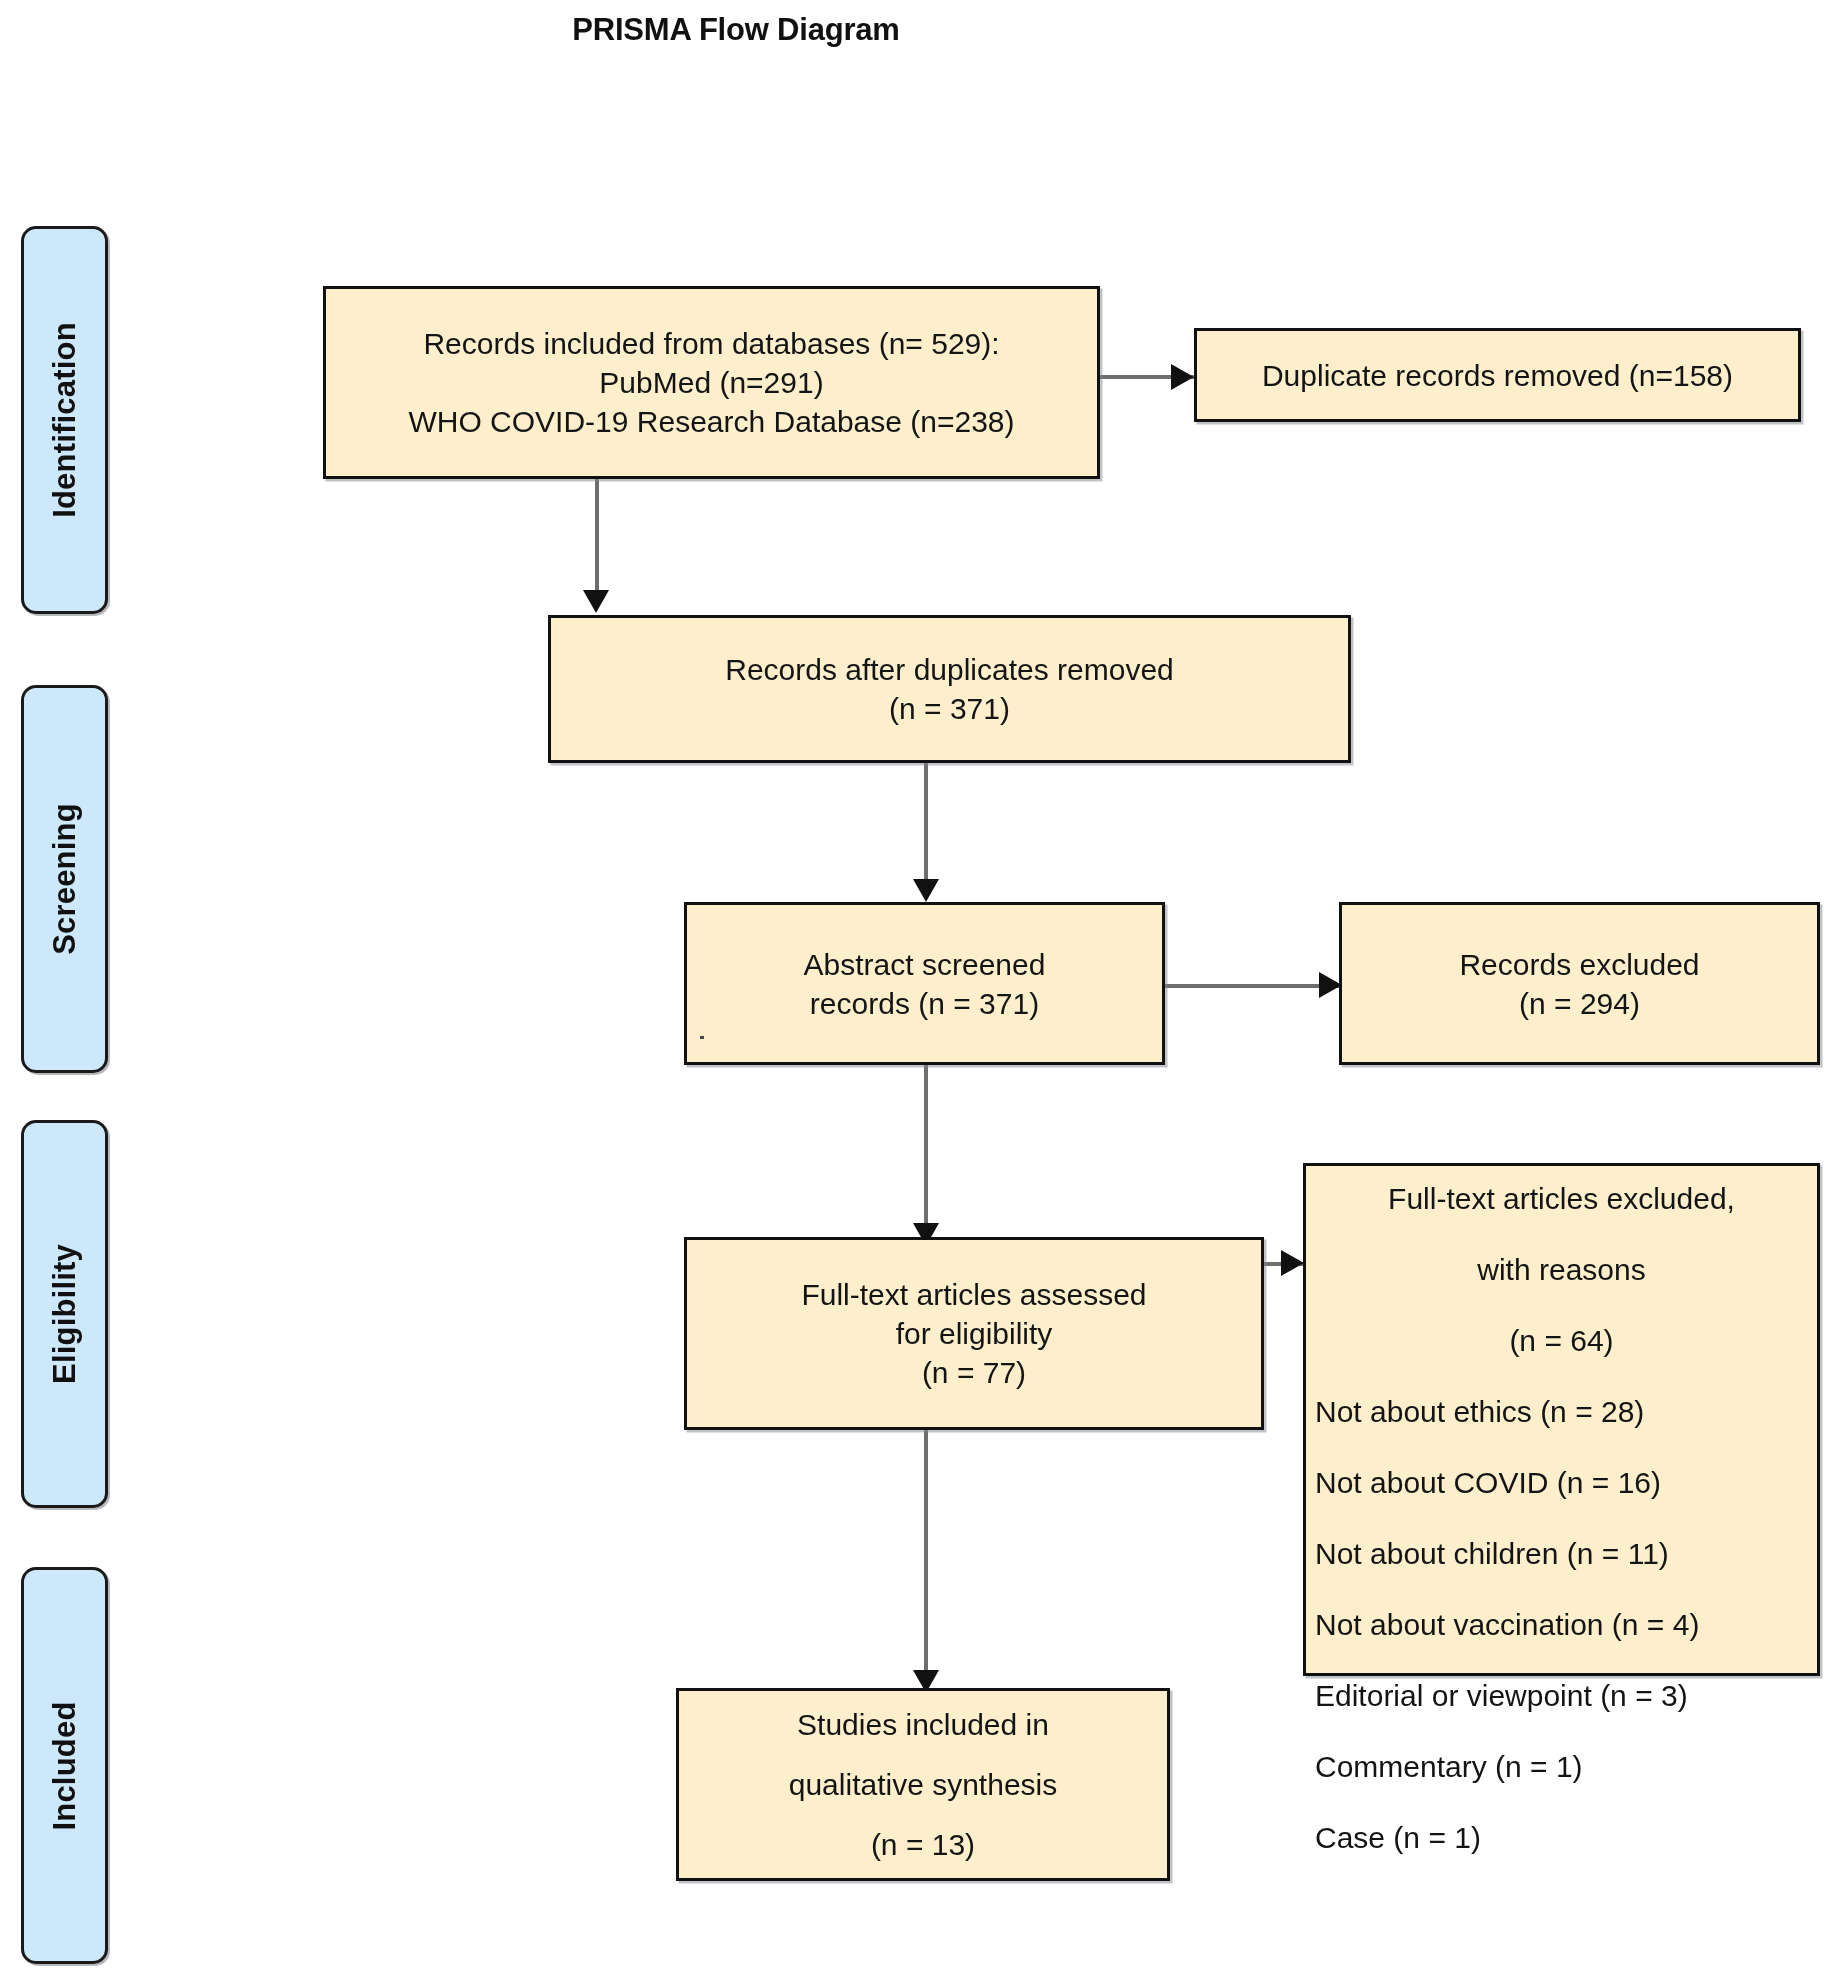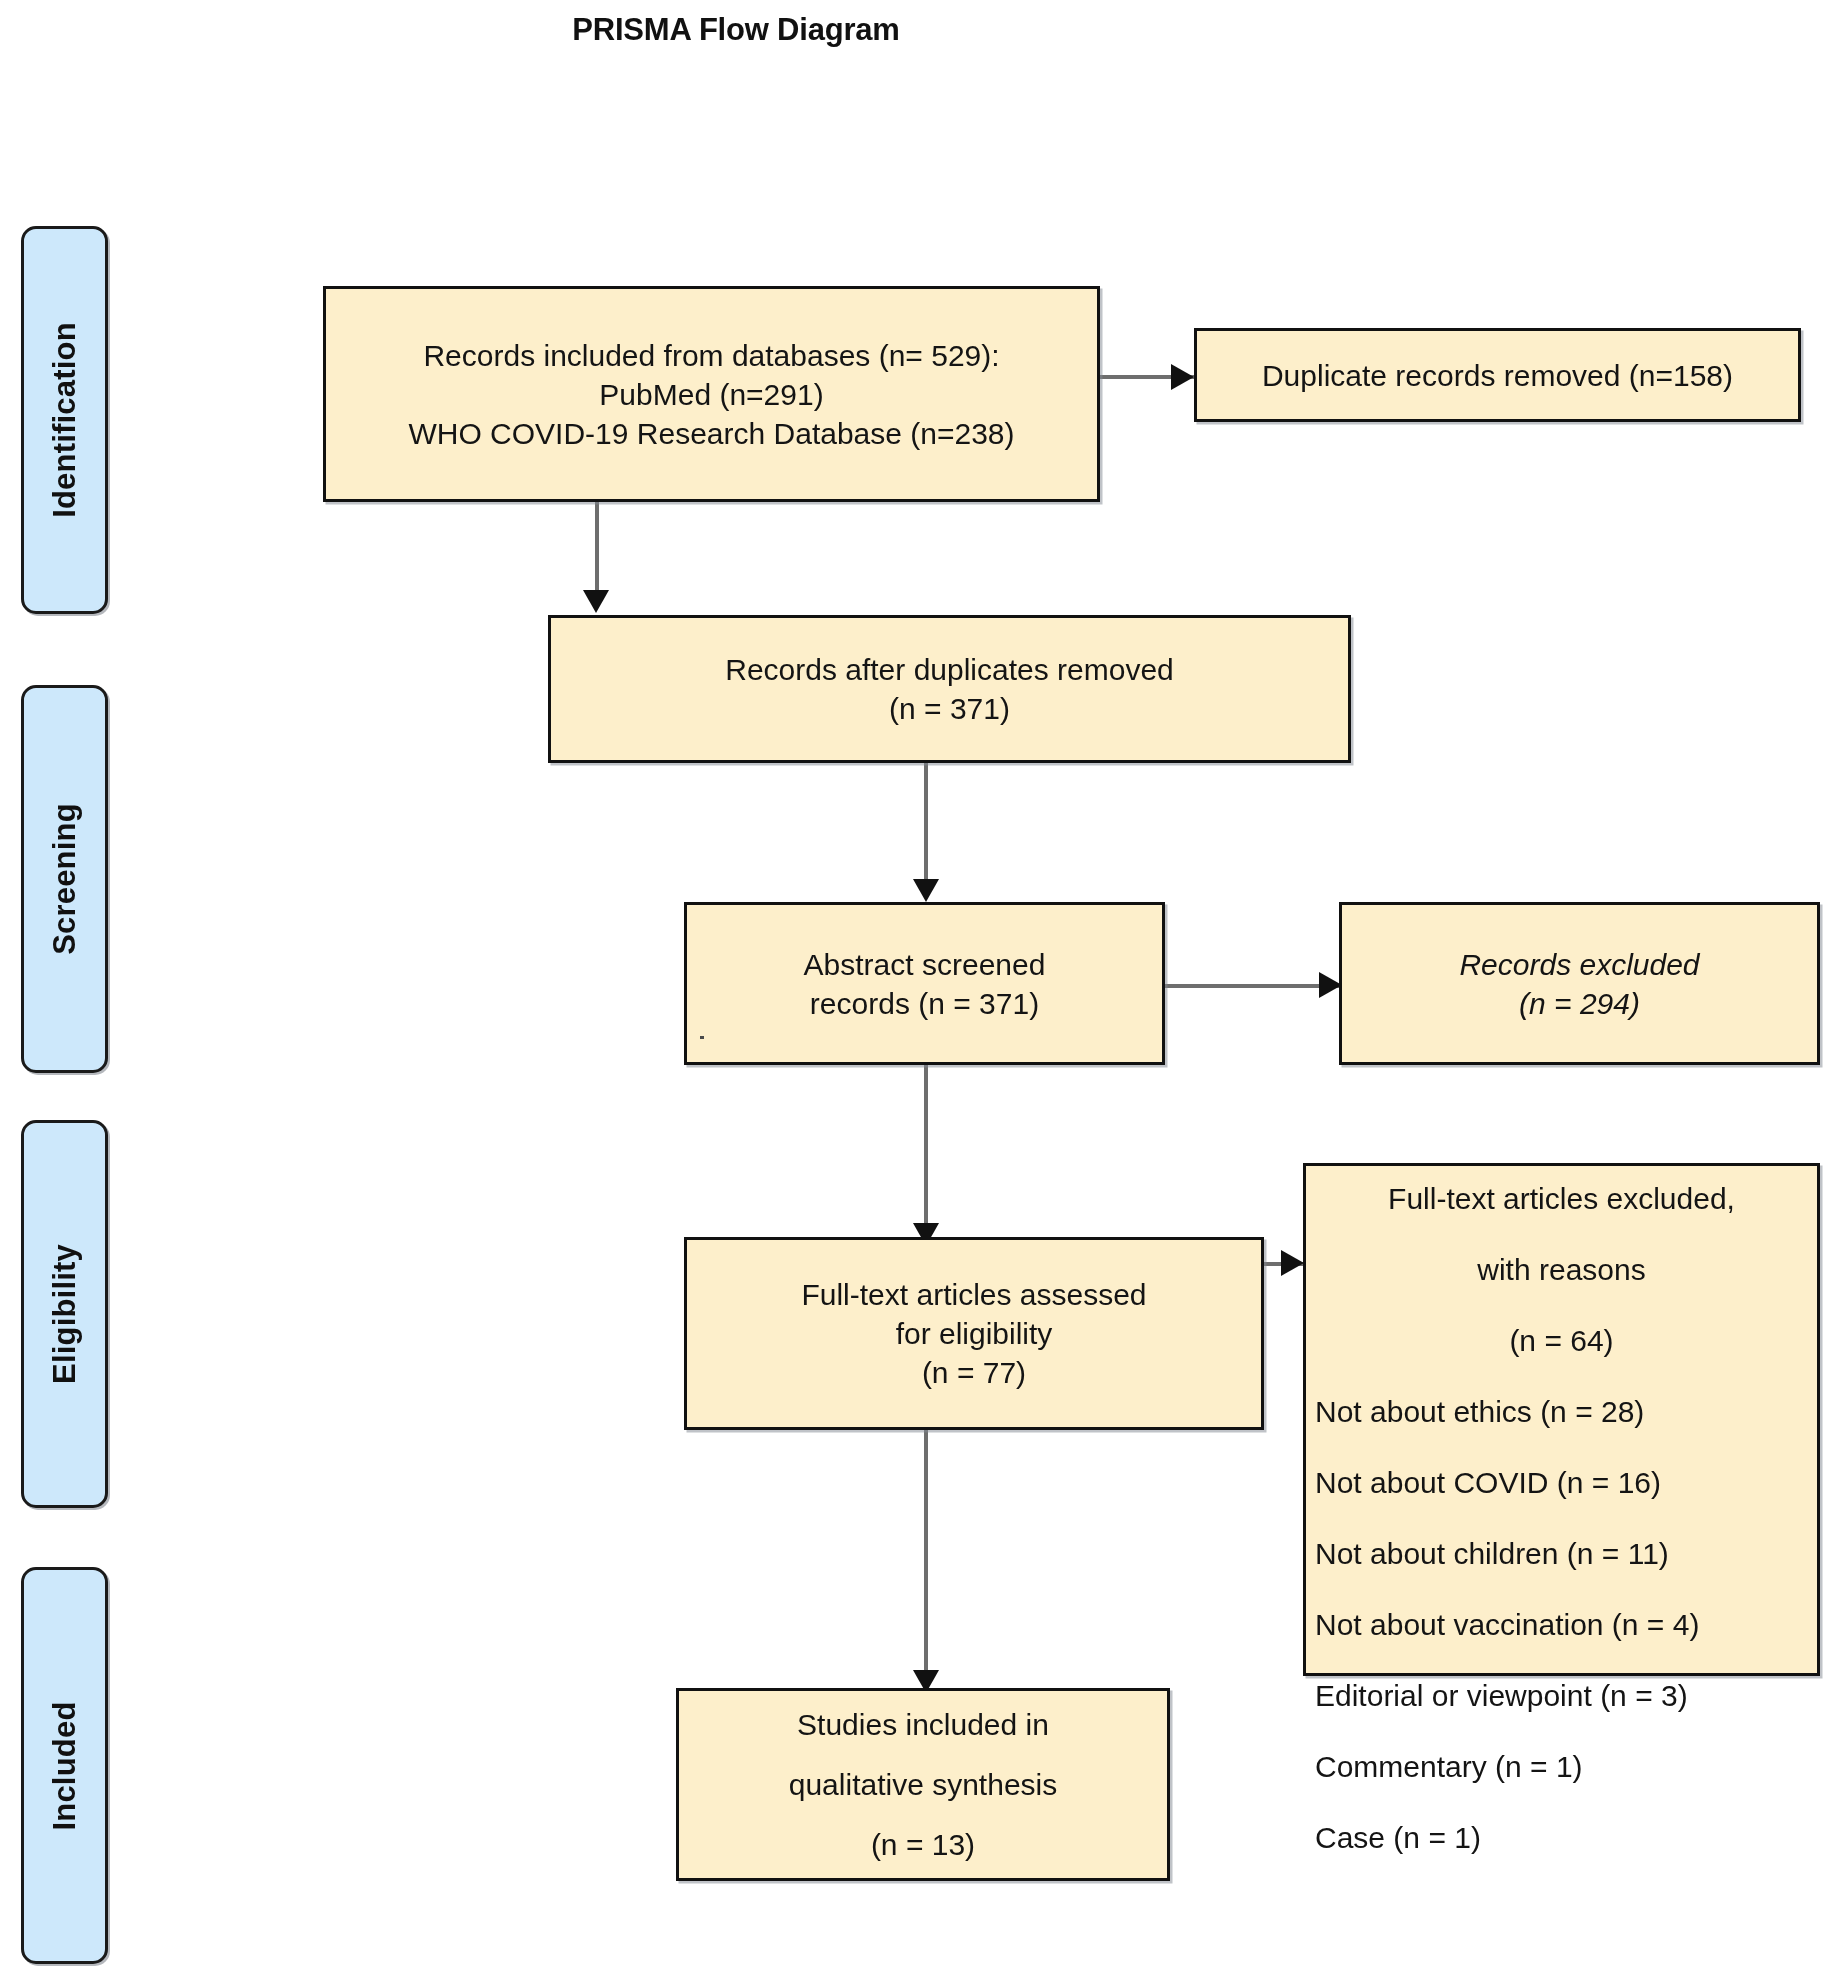--- a/index.html
+++ b/index.html
@@ -156,42 +156,42 @@
 
   <div class="vline" style="left:924px; top:1064px; width:3.5px; height:168px;"></div>
   <div class="arrow-down" style="left:913px; top:1223px;"></div>
 
   <div class="hline" style="left:1164px; top:1262px; width:143px;"></div>
   <div class="arrow-right" style="left:1281px; top:1250px;"></div>
 
   <div class="vline" style="left:924px; top:1427px; width:3.5px; height:262px;"></div>
   <div class="arrow-down" style="left:913px; top:1670px;"></div>
 
-  <div class="box" style="left:323px; top:286px; width:777px; height:216px;">
+  <div class="box" style="left:323px; top:286px; width:777px; height:193px;">
     <div class="ln">Records included from databases (n= 529):</div>
     <div class="ln">PubMed (n=291)</div>
     <div class="ln">WHO COVID-19 Research Database (n=238)</div>
   </div>
 
   <div class="box" style="left:1194px; top:328px; width:607px; height:94px;">
     <div class="ln">Duplicate records removed (n=158)</div>
   </div>
 
   <div class="box" style="left:548px; top:615px; width:803px; height:148px;">
     <div class="ln">Records after duplicates removed</div>
     <div class="ln">(n = 371)</div>
   </div>
 
   <div class="box" style="left:684px; top:902px; width:481px; height:163px;">
     <div class="ln">Abstract screened</div>
     <div class="ln">records (n = 371)</div>
     <span class="tiny-dot"></span>
   </div>
 
-  <div class="box" style="left:1339px; top:902px; width:481px; height:163px;font-style:italic;">
+  <div class="box" style="left:1339px; top:902px; width:481px; height:163px;">
     <div class="ln">Records excluded</div>
     <div class="ln">(n = 294)</div>
   </div>
 
   <div class="box" style="left:684px; top:1237px; width:580px; height:193px;">
     <div class="ln">Full-text articles assessed</div>
     <div class="ln">for eligibility</div>
     <div class="ln">(n = 77)</div>
   </div>
 

